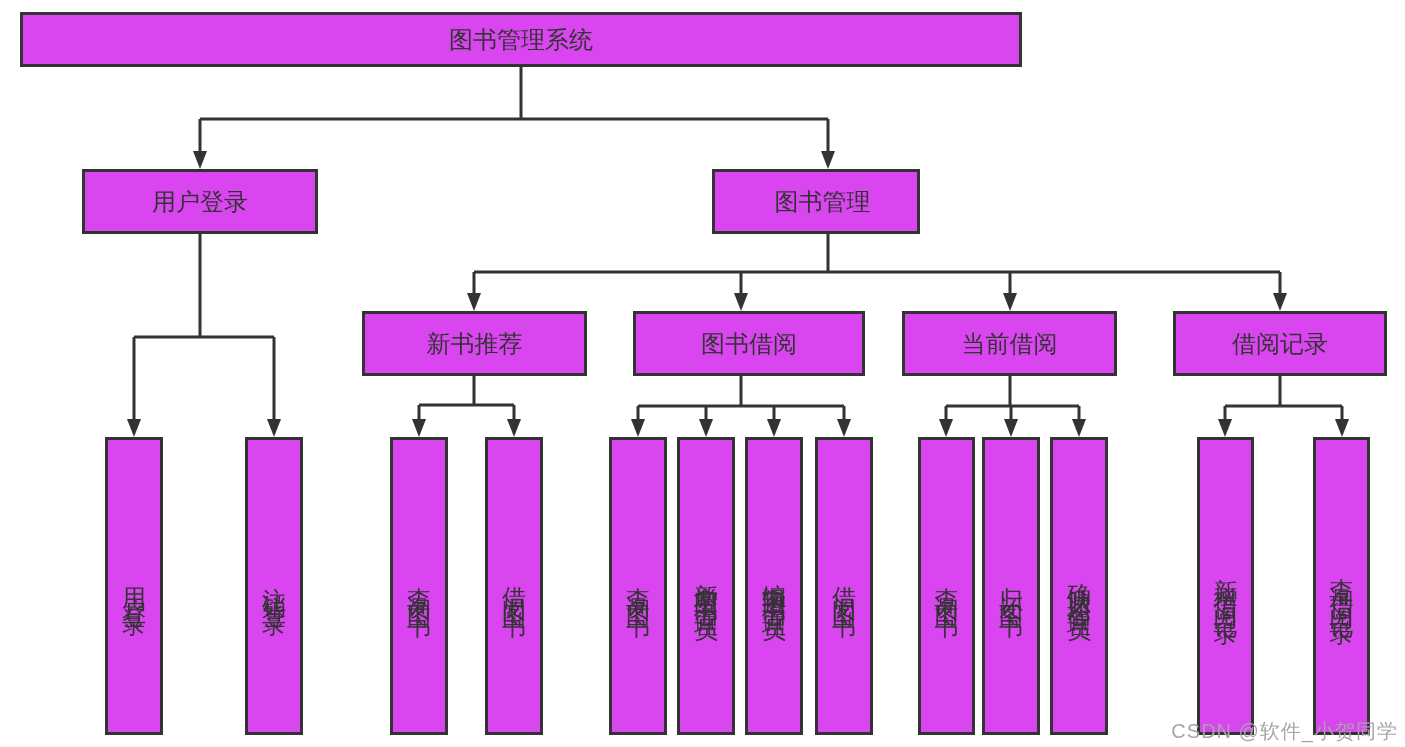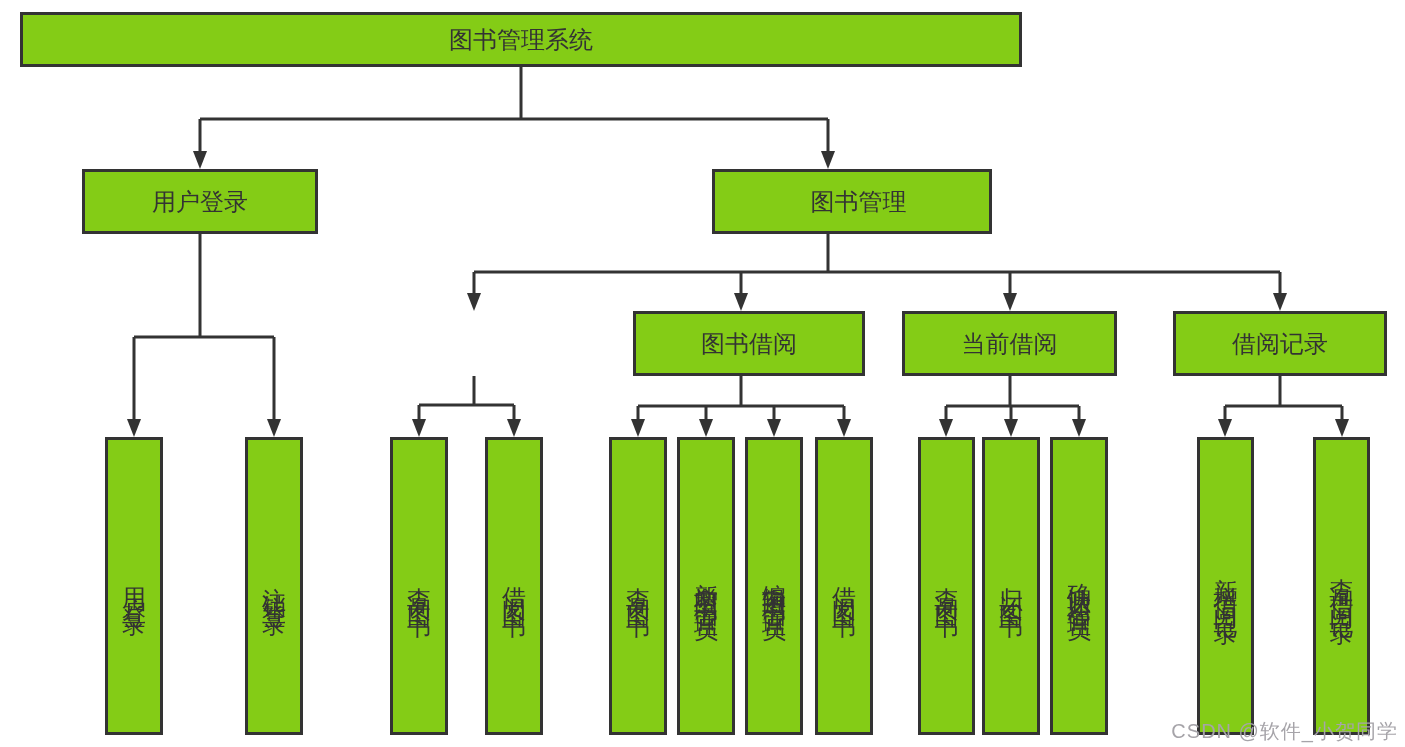--- a/index.html
+++ b/index.html
@@ -31,21 +31,21 @@
     stroke: var(--line);
     stroke-width: 3;
   }
   svg.connectors polygon {
     fill: var(--line);
     stroke: none;
   }
   .node {
     position: absolute;
     border: 3px solid var(--line);
-    background: #84cc16;
+    background: #d946ef;
     color: var(--text);
     display: flex;
     align-items: center;
     justify-content: center;
     font-size: 24px;
     line-height: 1;
     white-space: nowrap;
   }
   .leaf span {
     writing-mode: vertical-rl;
@@ -109,24 +109,27 @@
     <polygon points="1335,419 1349,419 1342,437"></polygon>
   </svg>
 
   <div class="node" style="left:20px; top:12px; width:1002px; height:55px;">
     <span>图书管理系统</span>
   </div>
 
   <div class="node" style="left:82px; top:169px; width:236px; height:65px;">
     <span>用户登录</span>
   </div>
-  <div class="node" style="left:712px; top:169px; width:280px; height:65px;padding-left:13px;">
+  <div class="node" style="left:712px; top:169px; width:208px; height:65px;padding-left:13px;">
     <span>图书管理</span>
   </div>
 
+  <div class="node" style="left:362px; top:311px; width:225px; height:65px;">
+    <span>新书推荐</span>
+  </div>
   <div class="node" style="left:633px; top:311px; width:232px; height:65px;">
     <span>图书借阅</span>
   </div>
   <div class="node" style="left:902px; top:311px; width:215px; height:65px;text-align:center;">
     <span>当前借阅</span>
   </div>
   <div class="node" style="left:1173px; top:311px; width:214px; height:65px;">
     <span>借阅记录</span>
   </div>
 

